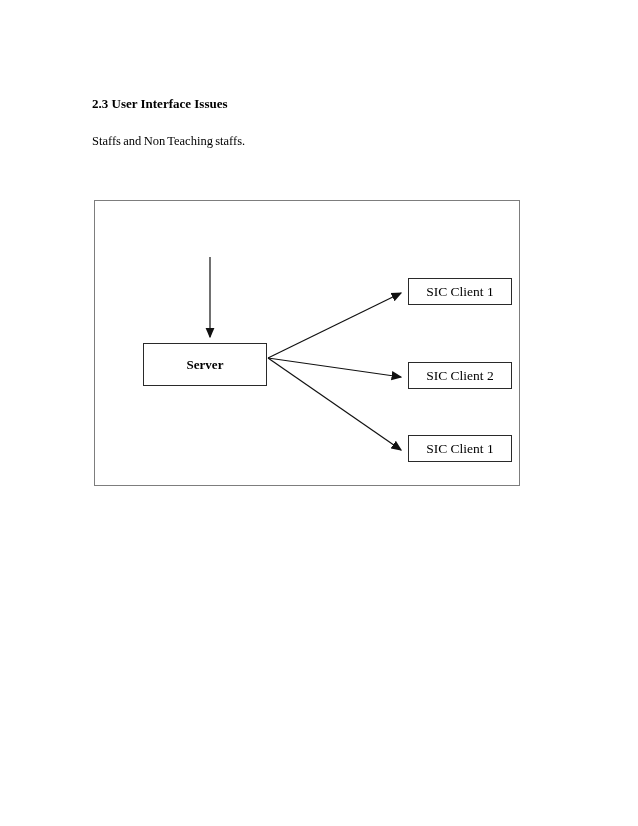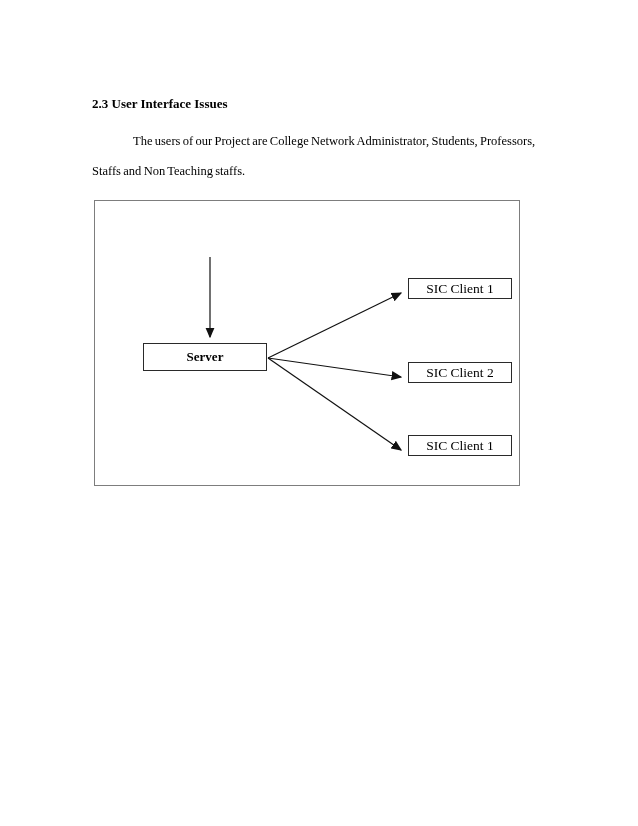--- a/index.html
+++ b/index.html
@@ -60,32 +60,32 @@
     position: absolute;
     border: 1px solid var(--box-border);
     background: var(--background);
     display: flex;
     align-items: center;
     justify-content: center;
     white-space: nowrap;
   }
   .server-box {
     left: 48px; top: 142px;
-    width: 124px; height: 28px;
+    width: 124px; height: 43px;
     font-size: 13px;
     font-weight: bold;
   }
   .server-caption {
     position: absolute;
     left: 43px; top: 184px;
     font-size: 12.5px;
     font-weight: bold;
     white-space: nowrap;
   }
-  .client { left: 313px; width: 104px; height: 21px; font-size: 13.5px; }
+  .client { left: 313px; width: 104px; height: 27px; font-size: 13.5px; }
   .client-0 { top: 77px; }
   .client-1 { top: 161px; align-items: center; }
   .client-2 { top: 234px; }
 
   .arrows {
     position: absolute;
     left: 0; top: 0;
     width: 426px; height: 286px;
     pointer-events: none;
   }
@@ -93,21 +93,20 @@
   .arrowhead-fill { fill: var(--arrow); }
 </style>
 </head>
 <body>
 
 <div class="page">
 
   <div class="heading">2.3 User Interface Issues</div>
 
   <div class="para">
-    <div class="line indent">The users of our Project are College Network Administrator, Students, Professors,</div>
     <div class="line">Staffs and Non Teaching staffs.</div>
   </div>
 
   <div class="figure">
 
     <svg class="arrows" viewBox="0 0 426 286">
       <defs>
         <marker id="ah" viewBox="0 0 8 8" refX="7" refY="4" markerWidth="9" markerHeight="9" orient="auto">
           <path class="arrowhead-fill" d="M0,0.6 L8,4 L0,7.4 z"></path>
         </marker>

